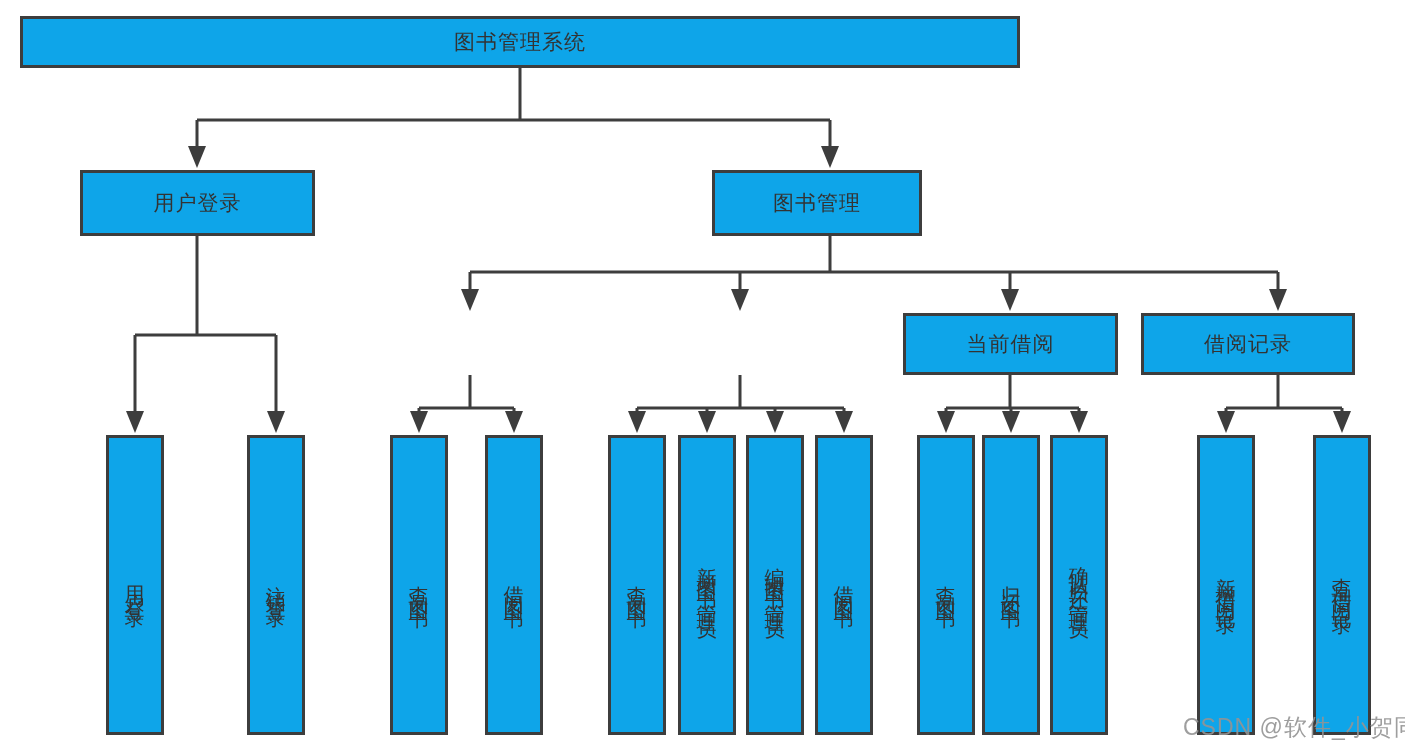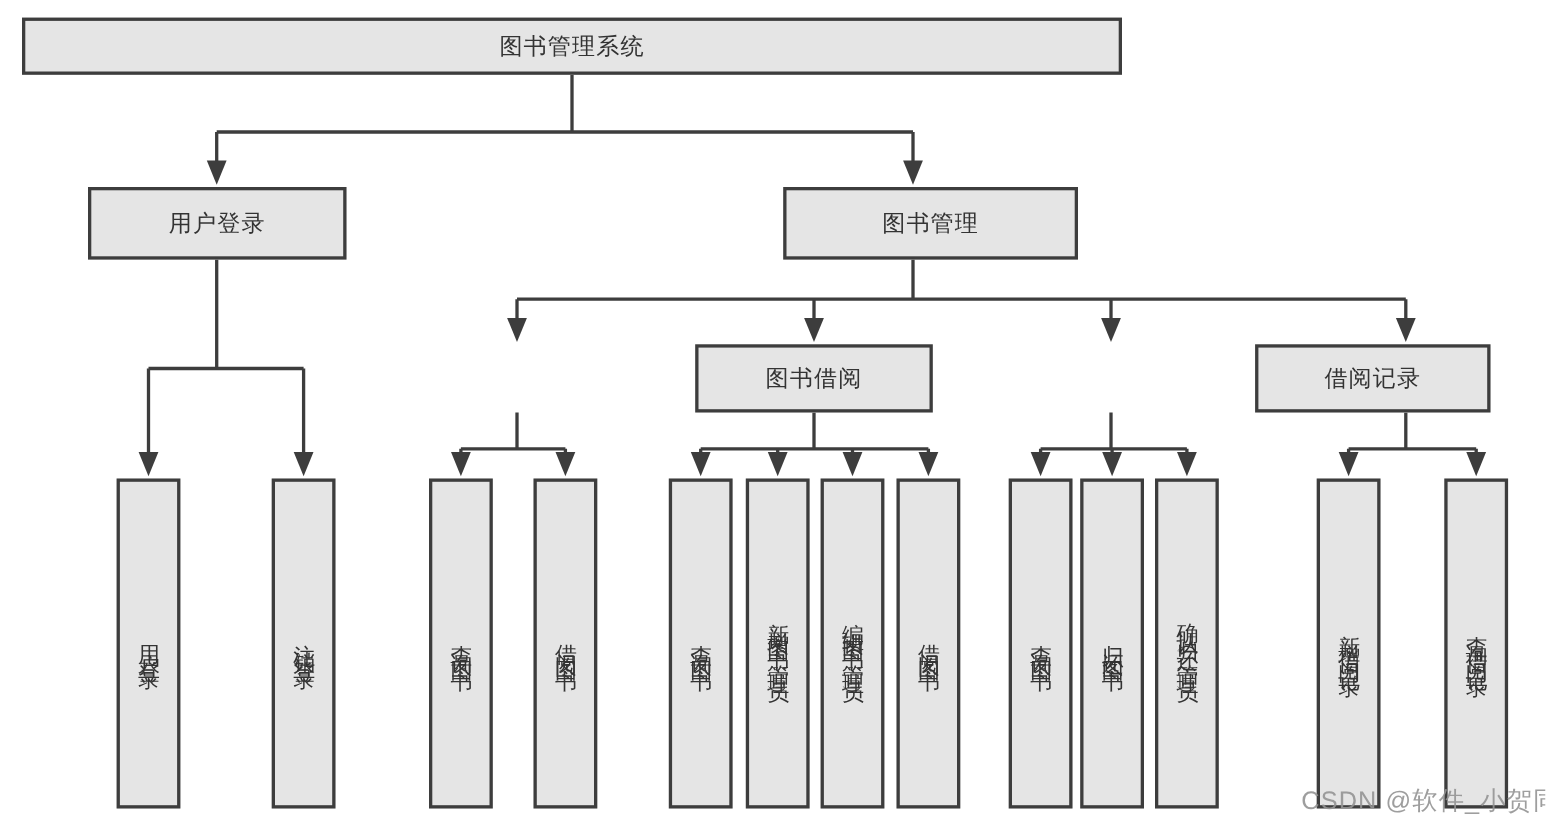--- a/index.html
+++ b/index.html
@@ -13,41 +13,41 @@
     overflow: hidden;
   }
   .connectors {
     position: absolute;
     left: 0; top: 0;
     width: 1405px; height: 747px;
   }
   .box {
     position: absolute;
     box-sizing: border-box;
-    background: #e5e5e5;
+    background: #0ea5e9;
     border: 3px solid #3d3d3d;
     display: flex;
     align-items: center;
     justify-content: center;
     font-size: 21px;
     color: #333333;
     letter-spacing: 1px;
     z-index: 2;
   }
   .v {
     writing-mode: vertical-rl;
     text-orientation: mixed;
     font-size: 20px;
     letter-spacing: 0.38em;
     line-height: 1;
   }
   
   .pos-root { left: 20px;   top: 16px;  width: 1000px; height: 52px; }
   .pos-l2a  { left: 80px;   top: 170px; width: 235px;  height: 66px; }
-  .pos-l2b  { left: 712px;  top: 170px; width: 268px;  height: 66px; }
+  .pos-l2b  { left: 712px;  top: 170px; width: 210px;  height: 66px; }
   .pos-l3a  { left: 363px;  top: 313px; width: 215px;  height: 62px; }
   .pos-l3b  { left: 632px;  top: 313px; width: 216px;  height: 62px; }
   .pos-l3c  { left: 903px;  top: 313px; width: 215px;  height: 62px; }
   .pos-l3d  { left: 1141px; top: 313px; width: 214px;  height: 62px; }
   .leaf     { top: 435px; width: 58px; height: 300px; }
   .pos-la1 { left: 106px; }  .pos-la2 { left: 247px; }
   .pos-lb1 { left: 390px; }  .pos-lb2 { left: 485px; }
   .pos-lc1 { left: 608px; }  .pos-lc2 { left: 678px; }
   .pos-lc3 { left: 746px; }  .pos-lc4 { left: 815px; }
   .pos-ld1 { left: 917px; }  .pos-ld2 { left: 982px; }
@@ -100,21 +100,21 @@
       <polygon points="1217,411 1235,411 1226,433"></polygon>
       <polygon points="1333,411 1351,411 1342,433"></polygon>
     </g>
   </svg>
 
   <div class="box pos-root">图书管理系统</div>
 
   <div class="box pos-l2a">用户登录</div>
   <div class="box pos-l2b">图书管理</div>
 
-  <div class="box pos-l3b">图书借阅</div>
+  <div class="box pos-l3c">当前借阅</div>
   <div class="box pos-l3d">借阅记录</div>
 
   <div class="box v leaf pos-la1">用户登录</div>
   <div class="box v leaf pos-la2">注销登录</div>
 
   <div class="box v leaf pos-lb1">查询图书</div>
   <div class="box v leaf pos-lb2">借阅图书</div>
 
   <div class="box v leaf pos-lc1">查询图书</div>
   <div class="box v leaf pos-lc2">新增图书（管理员）</div>

